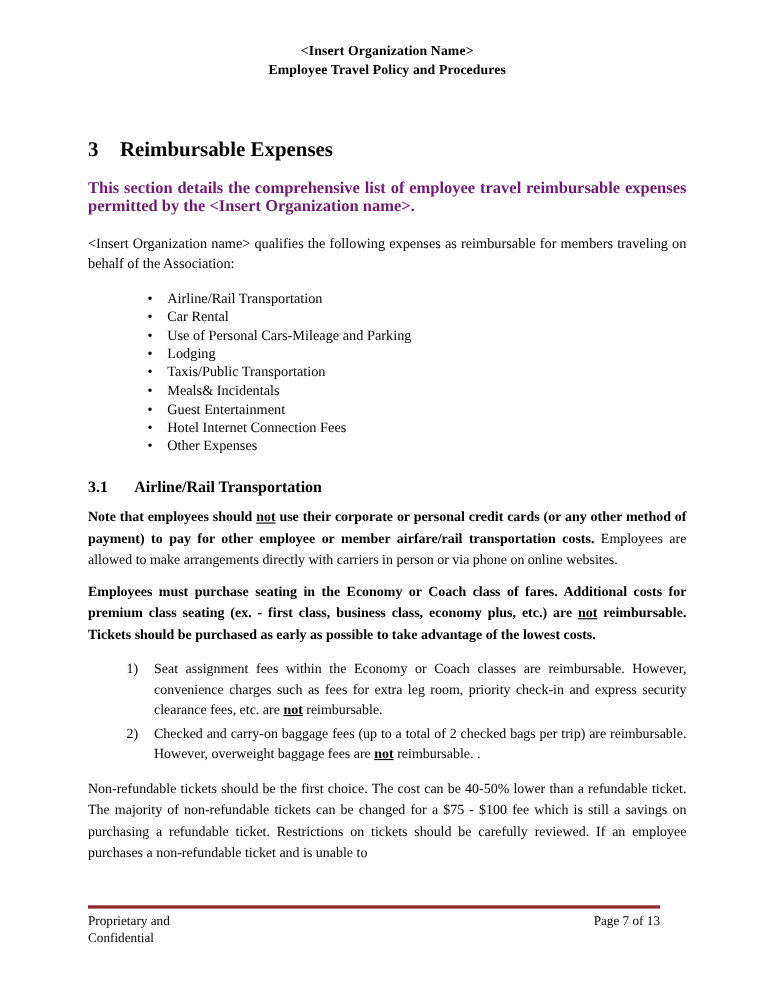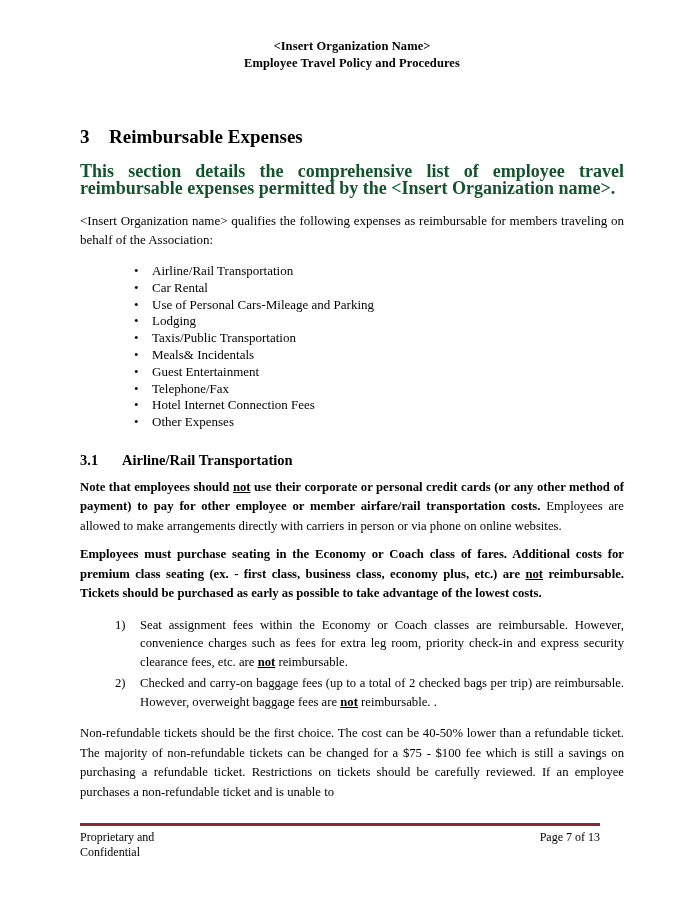--- a/index.html
+++ b/index.html
@@ -37,23 +37,23 @@
     font-size: 19px;
     font-weight: bold;
     display: flex;
     align-items: baseline;
   }
   .h1 .num {
     width: 29px;
     flex: 0 0 29px;
   }
   .blue-note {
-    color: #14532d;
-    font-weight: bold;
-    font-size: 18px;
+    color: #701a75;
+    font-weight: bold;
+    font-size: 15px;
     line-height: 17px;
     margin-top: 15px;
     text-align: justify;
   }
   p.body {
     font-size: 13px;
     line-height: 19px;
     margin: 14px 0 0 0;
     text-align: justify;
   }
@@ -186,21 +186,20 @@
   <p class="body">&lt;Insert Organization name&gt; qualifies the following expenses as reimbursable for members traveling on behalf of the Association:</p>
 
   <ul class="bullets">
     <li>Airline/Rail Transportation</li>
     <li>Car Rental</li>
     <li>Use of Personal Cars-Mileage and Parking</li>
     <li>Lodging</li>
     <li>Taxis/Public Transportation</li>
     <li>Meals&amp; Incidentals</li>
     <li>Guest Entertainment</li>
-    <li>Telephone/Fax</li>
     <li>Hotel Internet Connection Fees</li>
     <li>Other Expenses</li>
   </ul>
 
   <div class="h2">
     <span class="num">3.1</span>
     <span>Airline/Rail Transportation</span>
   </div>
 
   <p class="bold-just"><span>Note that employees should </span><span class="u">not</span><span> use their corporate or personal credit cards (or any other method of payment) to pay for other employee or member airfare/rail transportation costs.</span><span class="reg">  Employees are allowed to make arrangements directly with carriers in person or via phone on online websites.</span></p>

